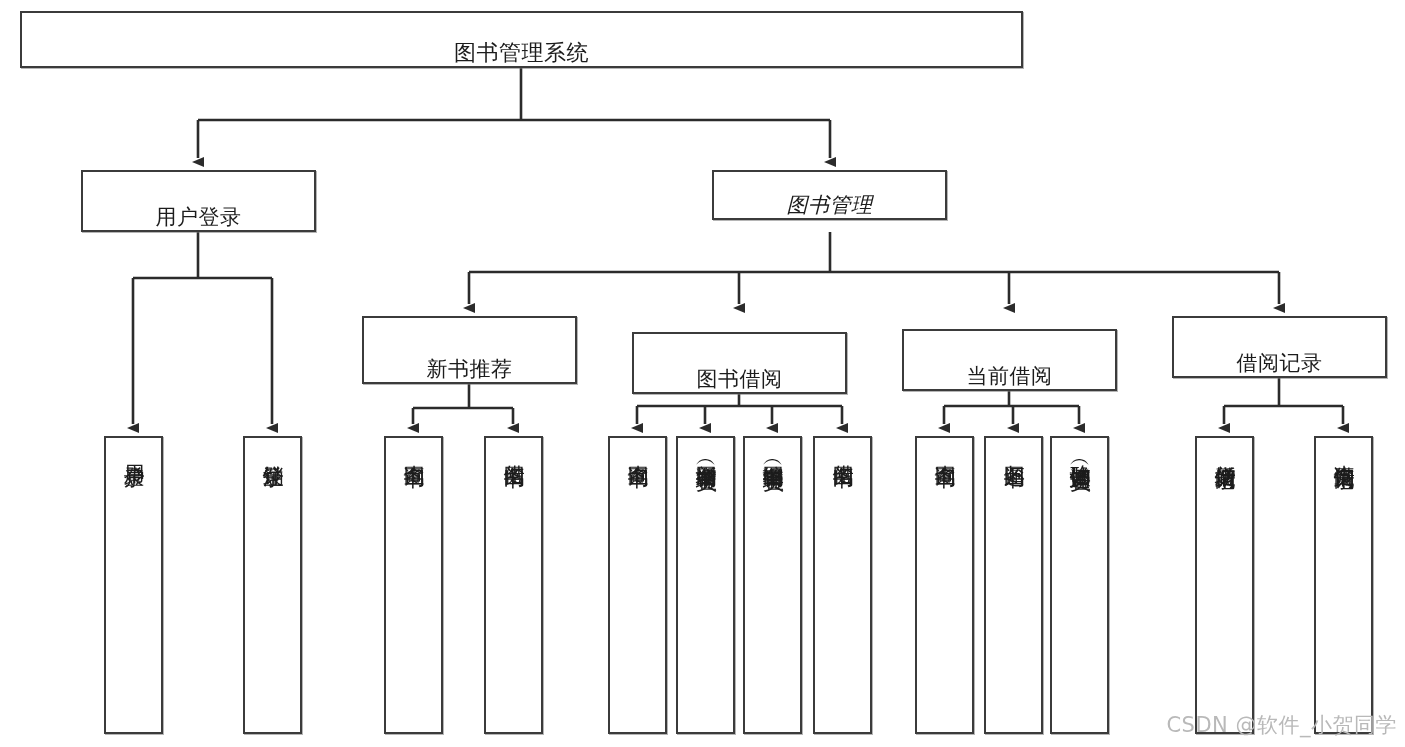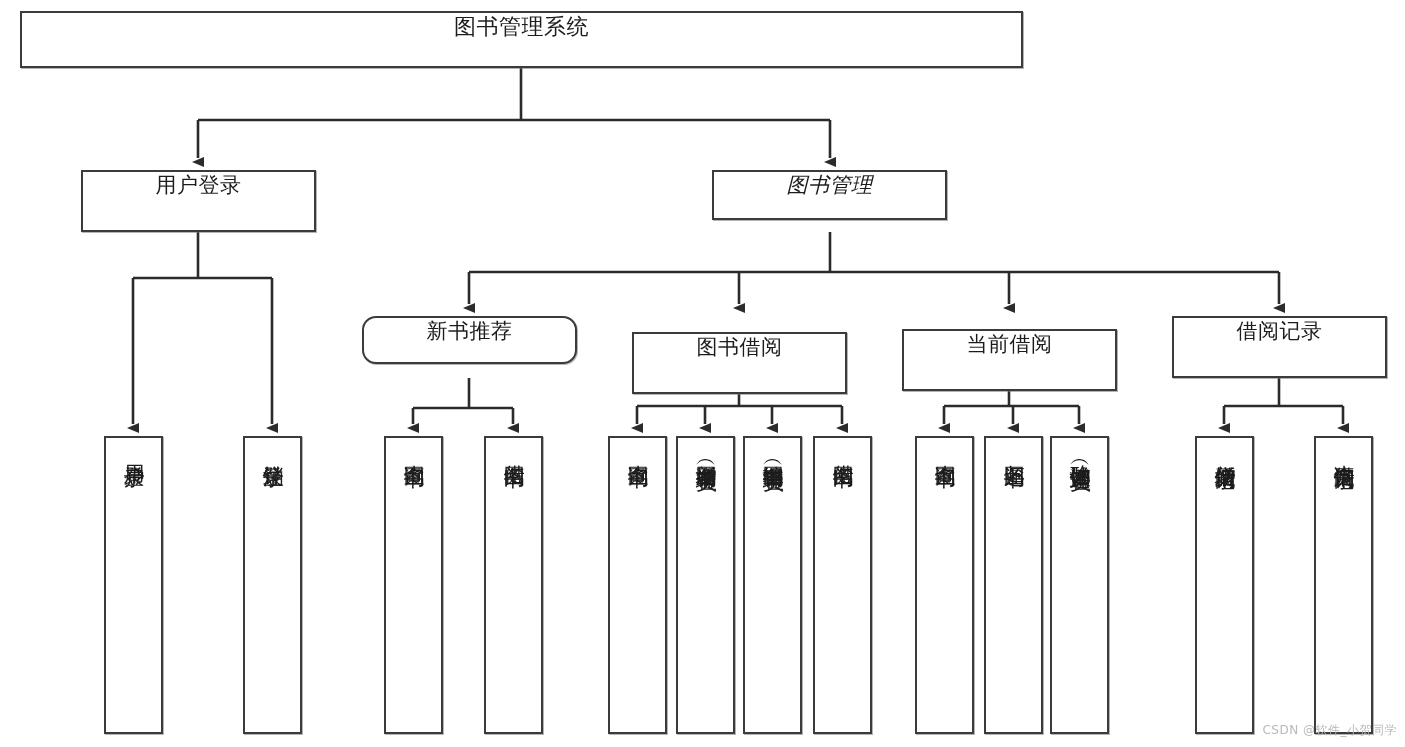--- a/index.html
+++ b/index.html
@@ -25,21 +25,21 @@
     height: 747px;
     pointer-events: none;
   }
   .node {
     position: absolute;
     box-sizing: border-box;
     background: #ffffff;
     border: 2px solid #3b3b3b;
     box-shadow: 1px 1px 0 0 rgba(120,120,120,0.55);
     display: flex;
-    align-items: flex-start;
+    align-items: flex-end;
     justify-content: center;
     color: #1c1c1c;
     z-index: 2;
   }
   .node.horiz {
     font-size: 21px;
     line-height: 1.25;
     letter-spacing: 0.5px;
     white-space: nowrap;
   }
@@ -57,21 +57,21 @@
     font-size: 21px;
     line-height: 1.32;
     letter-spacing: 1px;
     white-space: nowrap;
     color: #1c1c1c;
   }
   .watermark {
     position: absolute;
     right: 8px;
     bottom: 8px;
-    font-size: 12px;
+    font-size: 21px;
     color: #b9b9b9;
     letter-spacing: 0.5px;
     white-space: nowrap;
     z-index: 5;
   }
 </style>
 </head>
 <body>
 
 <div id="canvas">
@@ -130,21 +130,21 @@
     <span>图书管理系统</span>
   </div>
 
   <div class="node horiz" style="left:81px; top:170px; width:235px; height:62px;">
     <span>用户登录</span>
   </div>
   <div class="node horiz" style="left:712px; top:170px; width:235px; height:50px;font-style:italic;">
     <span>图书管理</span>
   </div>
 
-  <div class="node horiz" style="left:362px; top:316px; width:215px; height:48px;border-radius:14px;">
+  <div class="node horiz" style="left:362px; top:316px; width:215px; height:68px;">
     <span>新书推荐</span>
   </div>
   <div class="node horiz" style="left:632px; top:332px; width:215px; height:62px;">
     <span>图书借阅</span>
   </div>
   <div class="node horiz" style="left:902px; top:316px; width:215px; height:62px;margin-top:13px;">
     <span>当前借阅</span>
   </div>
   <div class="node horiz" style="left:1172px; top:316px; width:215px; height:62px;">
     <span>借阅记录</span>

